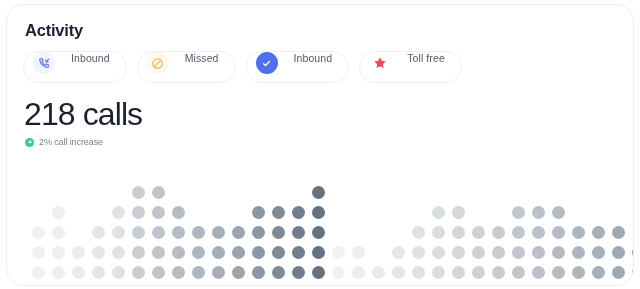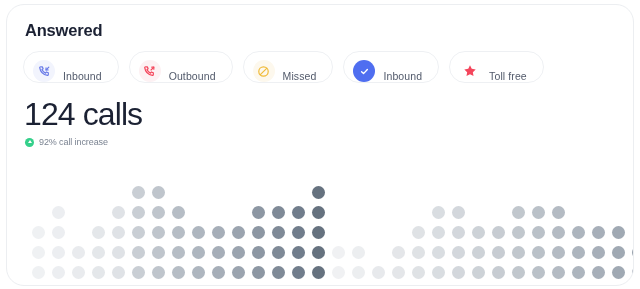--- a/index.html
+++ b/index.html
@@ -50,22 +50,22 @@
     gap: 10px;
     overflow: hidden;
   }
 
   .pill {
     flex: 0 0 auto;
     height: 32px;
     box-sizing: border-box;
     display: flex;
     flex-direction: row;
-    align-items: flex-end;
-    gap: 8px;
+    align-items: flex-start;
+    gap: 16px;
     padding: 0 16px 0 9px;
     border: 1px solid #eef0f3;
     border-radius: 16px;
     background: #ffffff;
     white-space: nowrap;
   }
 
   .pill-label {
     font-size: 10.5px;
     color: #525a6b;
@@ -145,44 +145,34 @@
     border-radius: 50%;
     margin-top: 7px;
   }
   .mdot:first-child { margin-top: 0; }
 </style>
 </head>
 <body>
 
 <div id="card">
 
-  <div id="title">Answered</div>
+  <div id="title">Activity</div>
 
   <div id="pills">
       <div class="pill">
         <span class="pill-ico" style="background: rgb(242, 244, 253);">
           <svg width="13" height="13" viewBox="0 0 16 16">
             <path stroke="#6b7ce8" fill="none" stroke-width="1.5" stroke-linecap="round" stroke-linejoin="round" d="M3.1 2.2h2.2l1 2.4-1.4 1a8.4 8.4 0 0 0 4.4 4.4l1-1.4 2.4 1v2.2a1 1 0 0 1-1.1 1A11.3 11.3 0 0 1 2.1 3.3a1 1 0 0 1 1-1.1z"></path>
             <path stroke="#6b7ce8" fill="none" stroke-width="1.5" stroke-linecap="round" stroke-linejoin="round" d="M13.3 2.7 9.9 6.1"></path>
             <path stroke="#6b7ce8" fill="none" stroke-width="1.5" stroke-linecap="round" stroke-linejoin="round" d="M9.9 3.6v2.5h2.5"></path>
           </svg>
         </span>
         <span class="pill-label">Inbound</span>
       </div>
       <div class="pill">
-        <span class="pill-ico" style="background: rgb(253, 241, 243);">
-          <svg width="13" height="13" viewBox="0 0 16 16">
-            <path stroke="#f4465c" fill="none" stroke-width="1.5" stroke-linecap="round" stroke-linejoin="round" d="M3.1 2.2h2.2l1 2.4-1.4 1a8.4 8.4 0 0 0 4.4 4.4l1-1.4 2.4 1v2.2a1 1 0 0 1-1.1 1A11.3 11.3 0 0 1 2.1 3.3a1 1 0 0 1 1-1.1z"></path>
-            <path stroke="#f4465c" fill="none" stroke-width="1.5" stroke-linecap="round" stroke-linejoin="round" d="M9.9 6.1l3.4-3.4"></path>
-            <path stroke="#f4465c" fill="none" stroke-width="1.5" stroke-linecap="round" stroke-linejoin="round" d="M10.8 2.7h2.5v2.5"></path>
-          </svg>
-        </span>
-        <span class="pill-label">Outbound</span>
-      </div>
-      <div class="pill">
         <span class="pill-ico" style="background: rgb(253, 248, 237);">
           <svg width="13" height="13" viewBox="0 0 16 16">
             <circle cx="8" cy="8" r="5.8" stroke="#f0bb3a" fill="none" stroke-width="1.5" stroke-linecap="round" stroke-linejoin="round"></circle>
             <path stroke="#f0bb3a" fill="none" stroke-width="1.5" stroke-linecap="round" stroke-linejoin="round" d="M4.1 11.9 11.9 4.1"></path>
           </svg>
         </span>
         <span class="pill-label">Missed</span>
       </div>
       <div class="pill">
         <span class="pill-ico" style="background: rgb(79, 110, 240);">
@@ -195,25 +185,25 @@
       <div class="pill">
         <span class="pill-ico" style="background: transparent;">
           <svg width="14" height="14" viewBox="0 0 16 16">
             <path fill="#f4465c" d="M8 1.4l2 4.1 4.5.65-3.25 3.2.77 4.5L8 11.73 3.98 13.85l.77-4.5L1.5 6.15 6 5.5z"></path>
           </svg>
         </span>
         <span class="pill-label">Toll free</span>
       </div>
     </div>
 
-  <div id="bignum">124 calls</div>
+  <div id="bignum">218 calls</div>
 
   <div id="delta">
     <span class="dot-up"></span>
-    <span class="dtext">92% call increase</span>
+    <span class="dtext">2% call increase</span>
   </div>
 
   <div id="matrix">
       <div class="mcol" style="left: 25px;">
         <div class="mdot" style="background: rgb(239, 241, 243);"></div>
         <div class="mdot" style="background: rgb(239, 241, 243);"></div>
         <div class="mdot" style="background: rgb(239, 241, 243);"></div>
       </div>
       <div class="mcol" style="left: 45px;">
         <div class="mdot" style="background: rgb(236, 238, 241);"></div>

